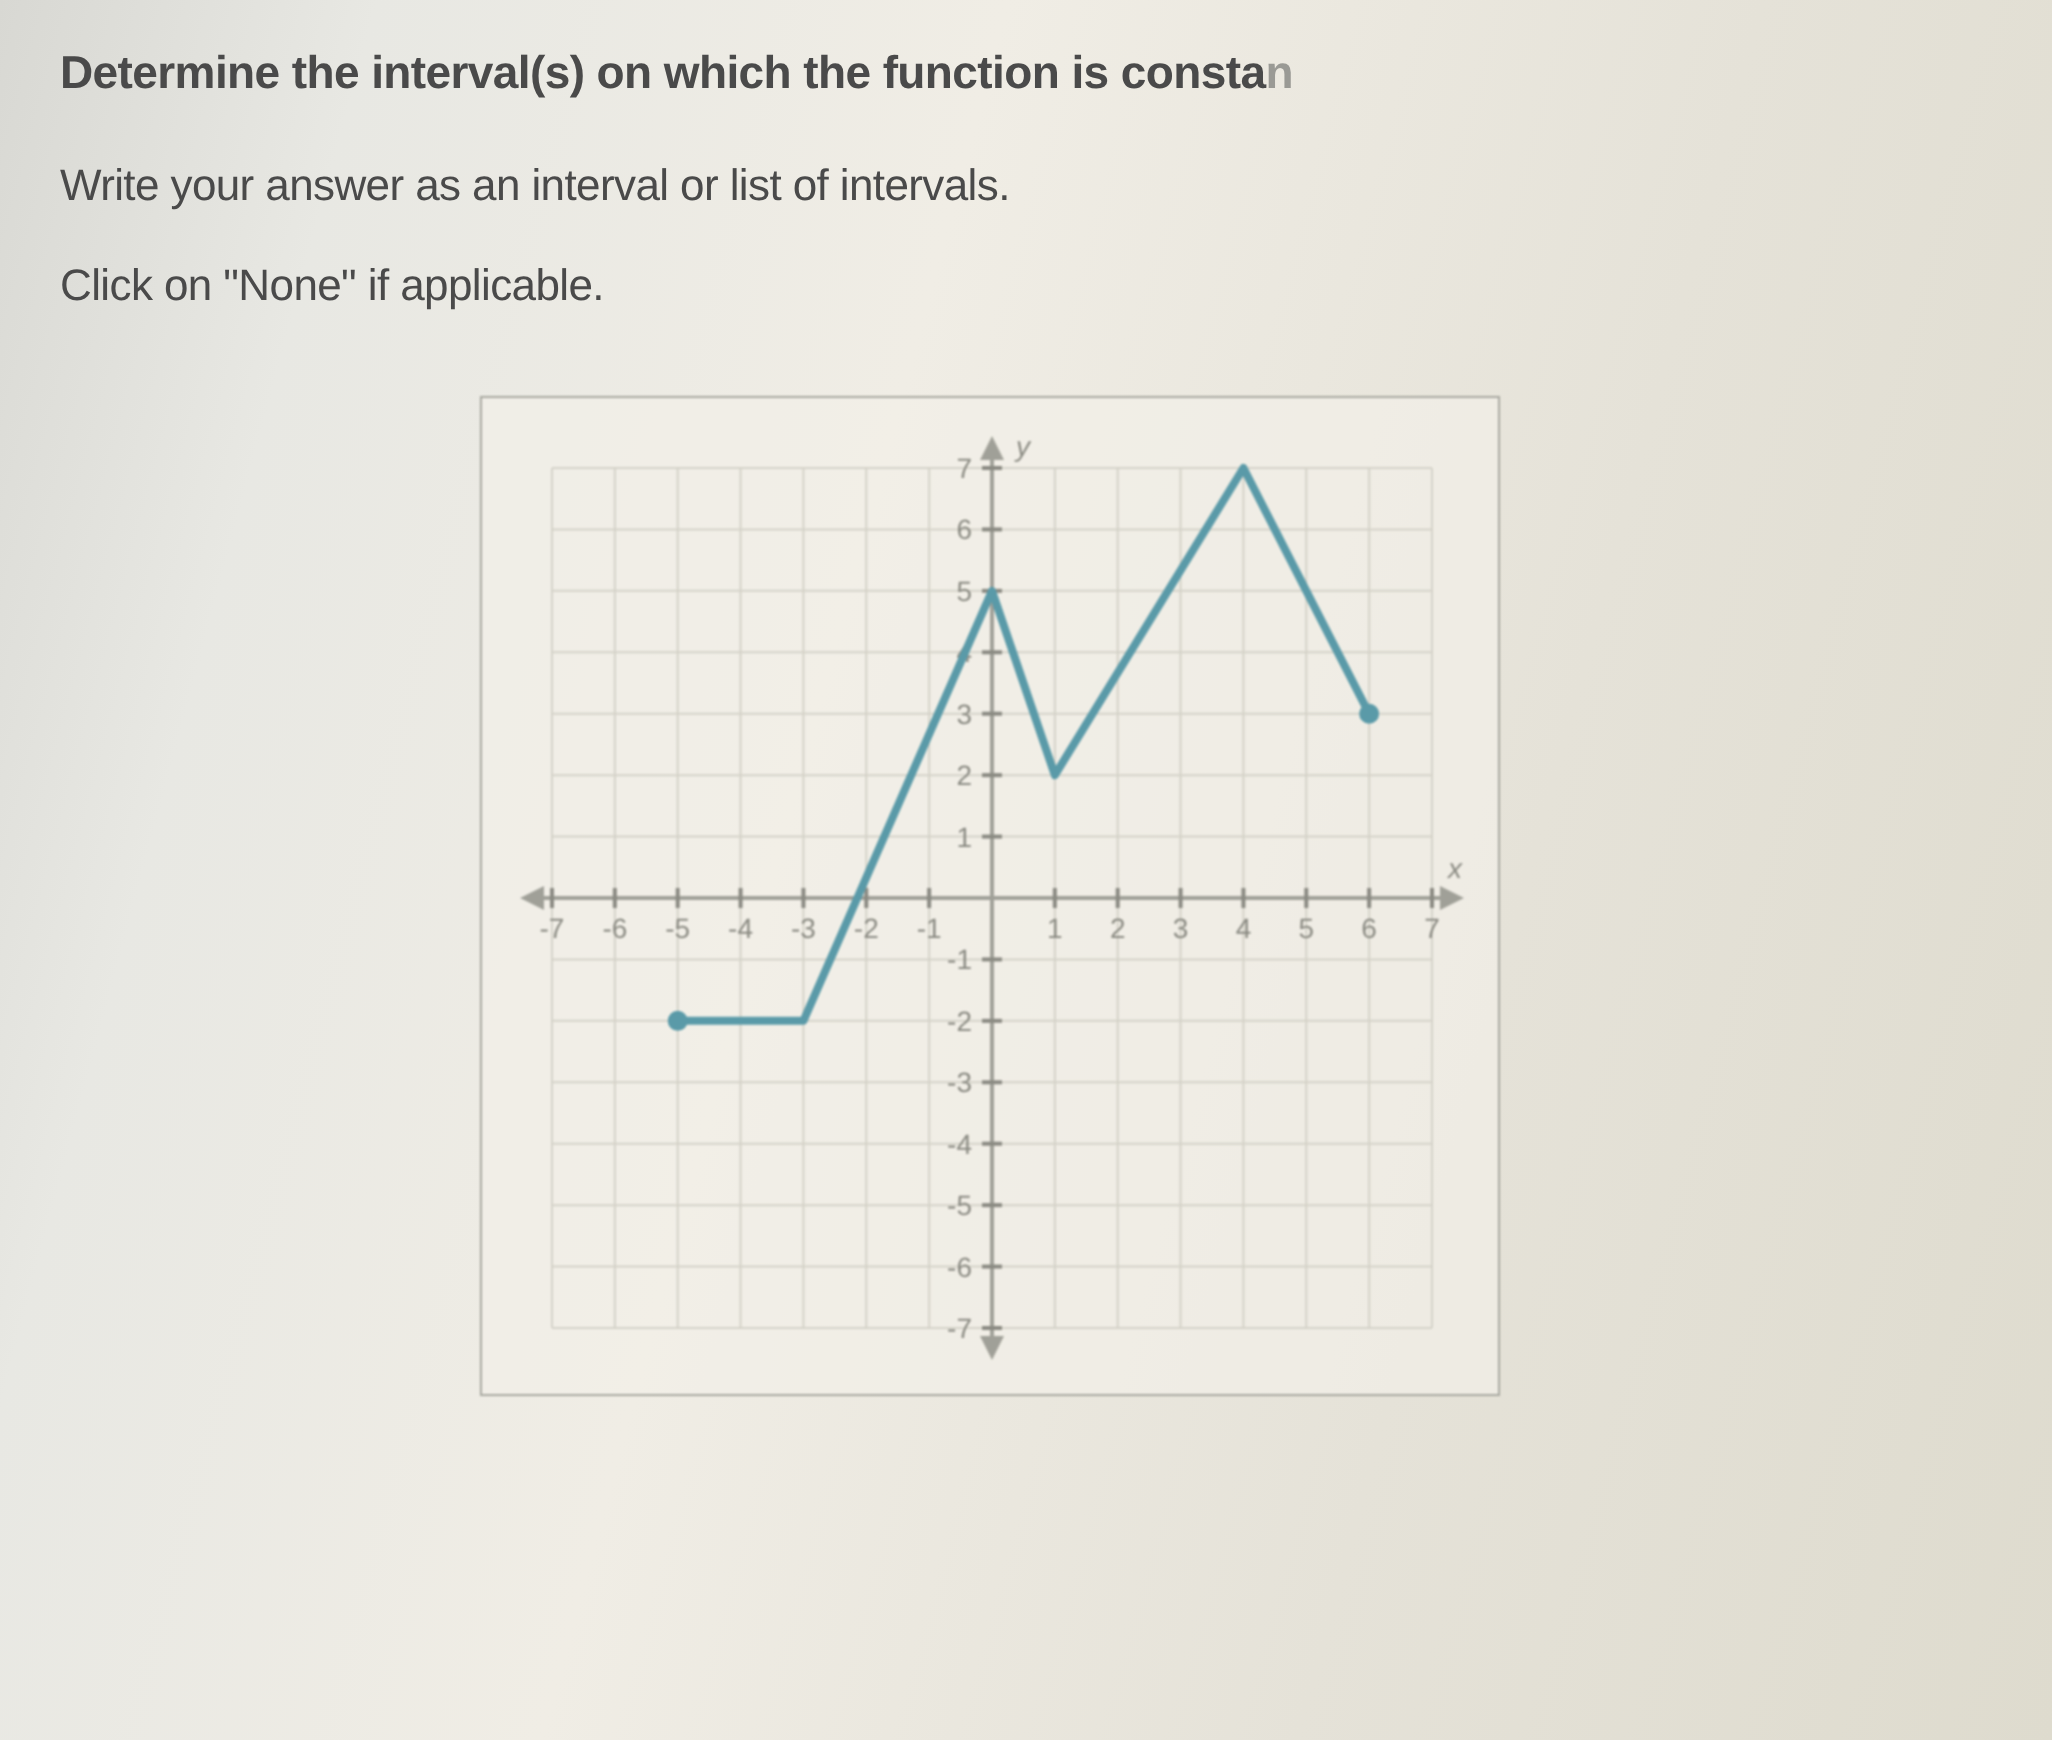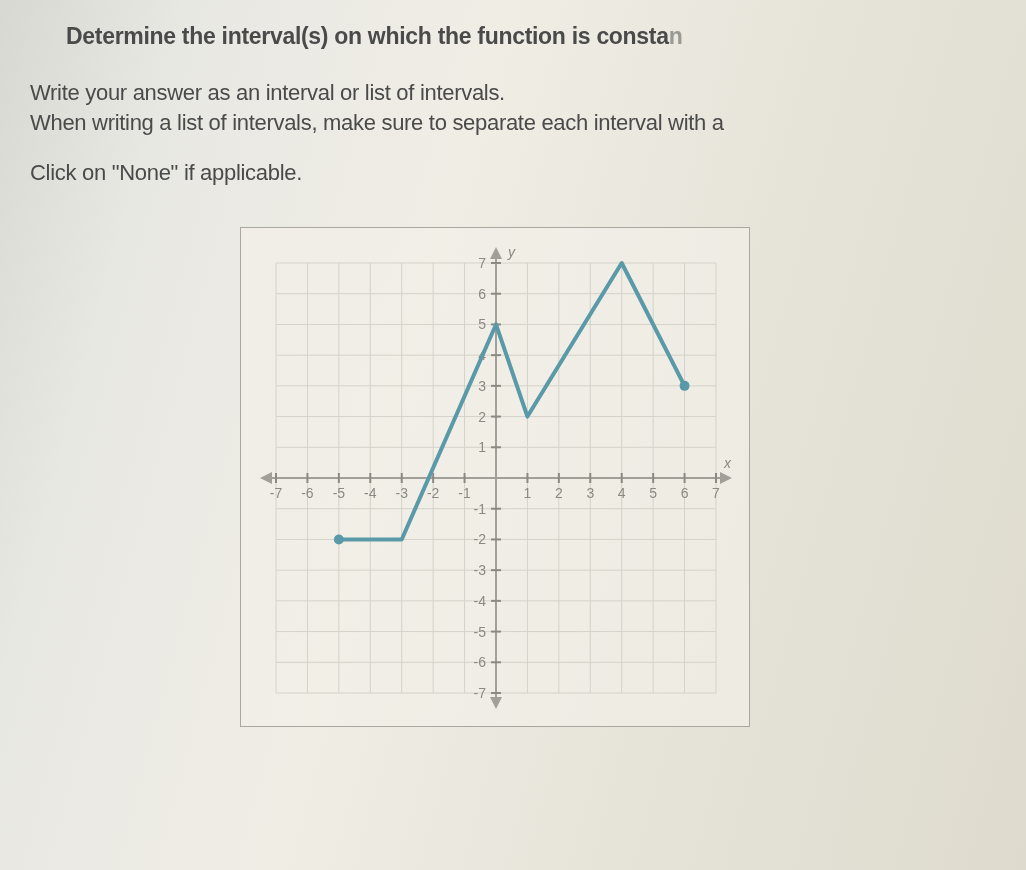--- a/index.html
+++ b/index.html
@@ -12,21 +12,20 @@
       position: relative;
       padding: 20px 0 0 30px;
       color: #4a4a4a;
     }
     .question-text {
       font-size: 23px;
       font-weight: 600;
       line-height: 1.45;
       margin-bottom: 25px;
       letter-spacing: -0.3px;
-      margin-left: 36px;
     }
     .instruction-text {
       font-size: 22px;
       font-weight: 400;
       line-height: 1.35;
       letter-spacing: -0.3px;
     }
     .fade-right { color: #9a9a95; }
     .chart-container {
       margin-top: 40px;
@@ -50,21 +49,20 @@
   </style>
 </head>
 <body>
 
 <div class="question-text">
   <span>Determine the interval(s) on which the function is consta</span><span class="fade-right">n</span>
 </div>
 
 <div class="instruction-text">
   <div>Write your answer as an interval or list of intervals.</div>
-  <div>When writing a list of intervals, make sure to separate each interval with a</div>
   <div style="height:20px;"></div>
   <div>Click on "None" if applicable.</div>
 </div>
 
 <div class="chart-container">
   <svg id="chart-svg" width="510" height="500">
       <line x1="35" y1="35" x2="35" y2="465" class="gridline"></line>
       <line x1="66.42857142857143" y1="35" x2="66.42857142857143" y2="465" class="gridline"></line>
       <line x1="97.85714285714286" y1="35" x2="97.85714285714286" y2="465" class="gridline"></line>
       <line x1="129.28571428571428" y1="35" x2="129.28571428571428" y2="465" class="gridline"></line>

